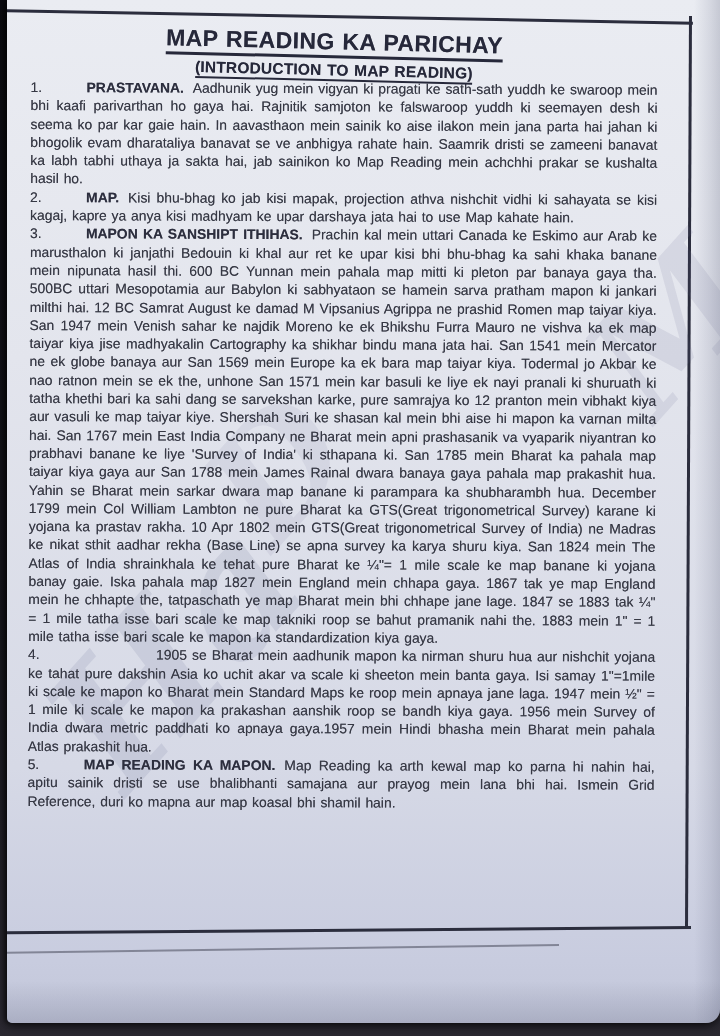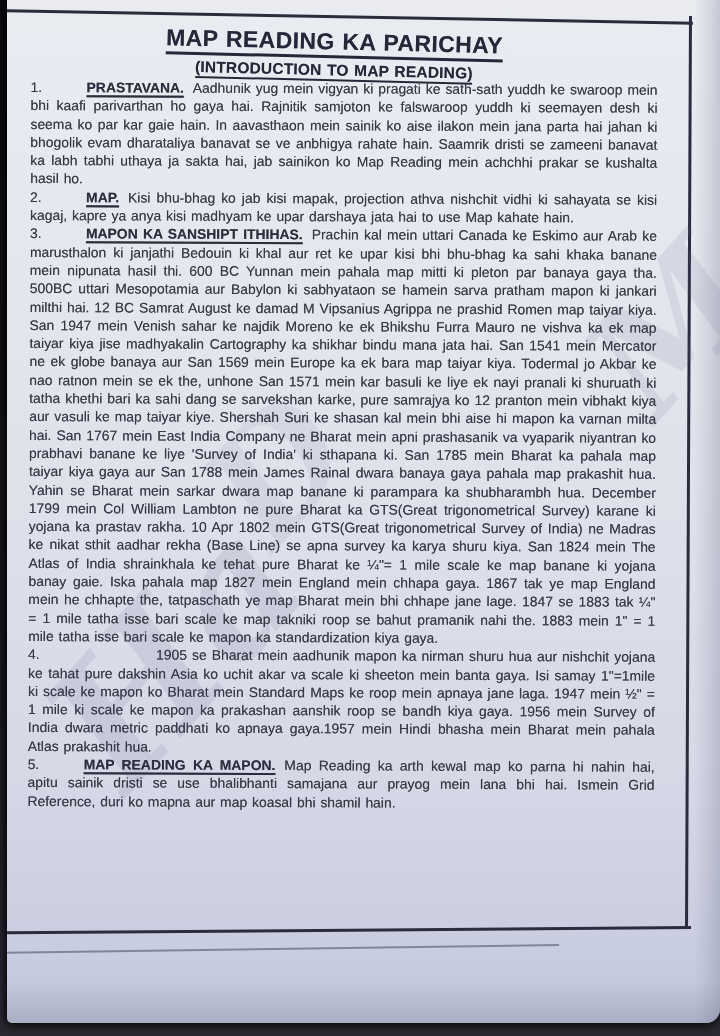--- a/index.html
+++ b/index.html
@@ -94,21 +94,20 @@
   .subtitle .u2 { border-bottom: 2.5px solid #26283a; padding-bottom: 1px; }
   p.para { margin: 0; }
   .p1 { margin-top: 21px; }
   .p2 { margin-top: 14px; }
   .p3 { margin-top: 14px; }
   .p4 { margin-top: 40px; }
   .p5 { margin-top: 10px; }
   .num { display: inline-block; width: 56px; font-weight: normal; }
   .head {
     font-weight: bold;
-    text-decoration: underline;
     text-decoration-thickness: 2px;
     text-underline-offset: 3px;
     margin-right: 9px;
     color: #2c2e3e;
   }
   .spacer { display: inline-block; width: 72px; }
 </style>
 </head>
 <body>
 

